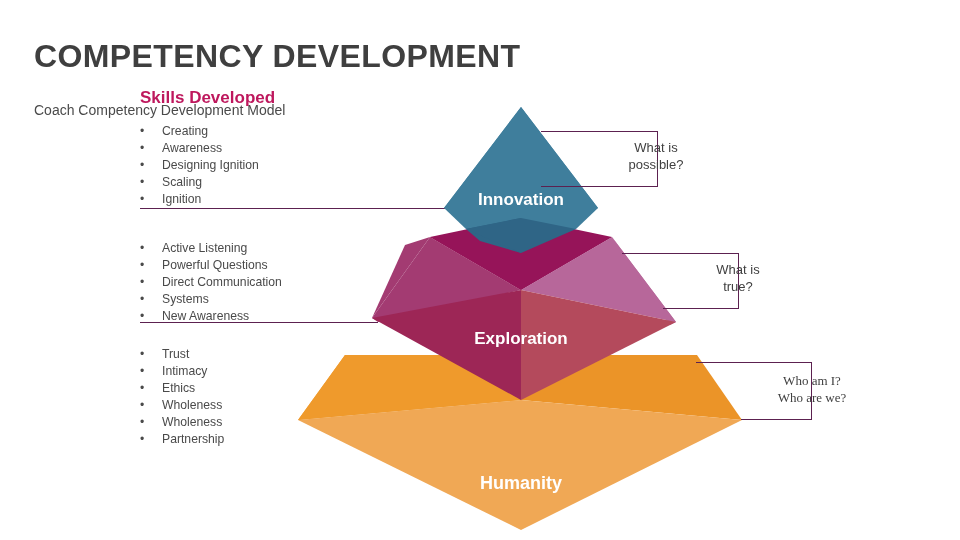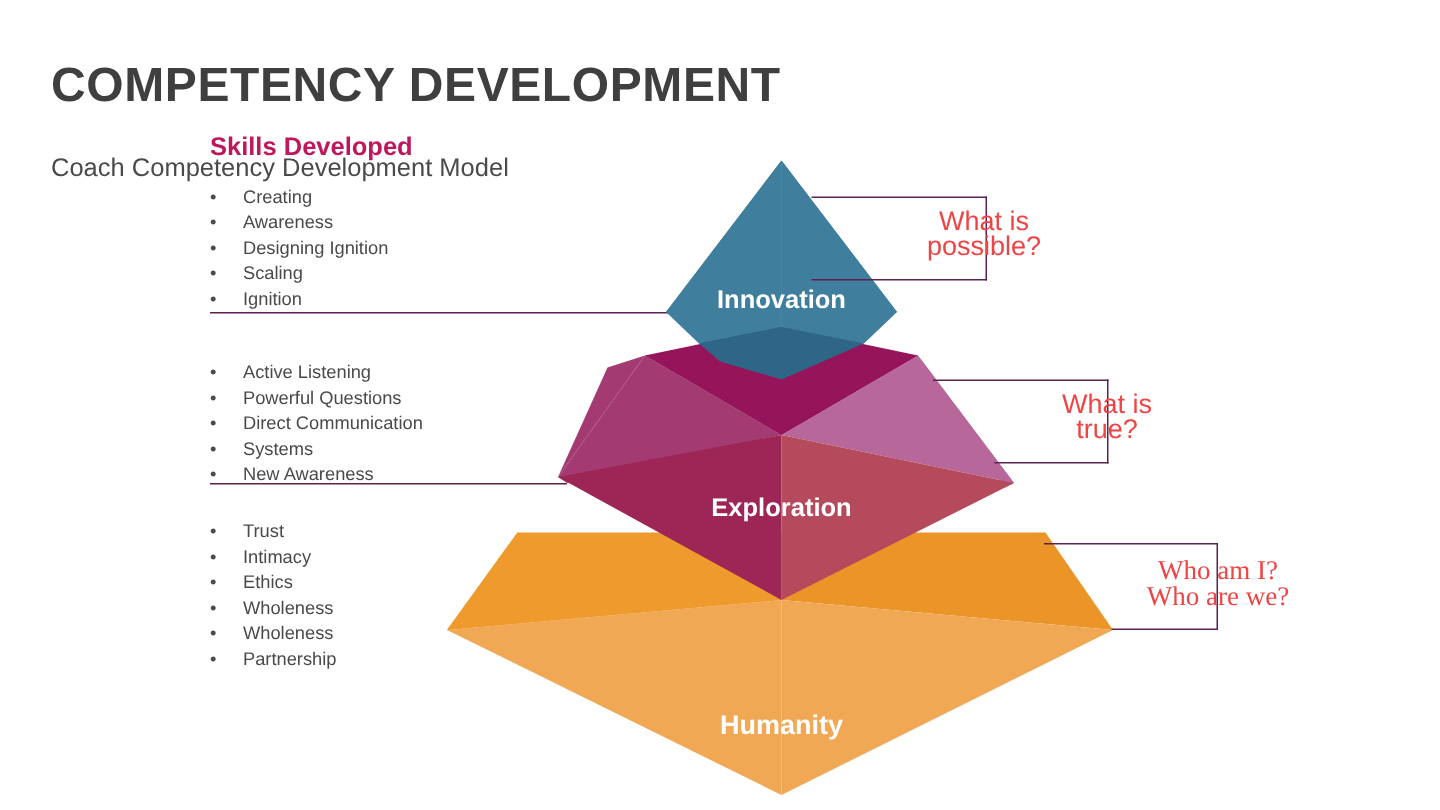--- a/index.html
+++ b/index.html
@@ -24,21 +24,21 @@
     font-size: 32px;
     font-weight: bold;
     letter-spacing: 0.4px;
     color: #3f3f3f;
     white-space: nowrap;
   }
   #page-subtitle {
     position: absolute;
     left: 34px;
     top: 62px;
-    font-size: 17px;
+    font-size: 14px;
     font-weight: normal;
     color: #4a4a4a;
     white-space: nowrap;
     margin-top: 40px;
   }
 
   
   #skills-heading {
     position: absolute;
     left: 140px;
@@ -96,23 +96,23 @@
     fill: #ffffff;
     text-anchor: middle;
   }
 
   
   .callout {
     position: absolute;
   }
   .callout-text {
     position: absolute;
-    font-size: 18px;
+    font-size: 13px;
     line-height: 17px;
-    color: #ef4444;
+    color: #404040;
     text-align: center;
     white-space: nowrap;
   }
   .bracket-h {
     position: absolute;
     height: 1px;
     background: #5c2150;
   }
   .bracket-v {
     position: absolute;

